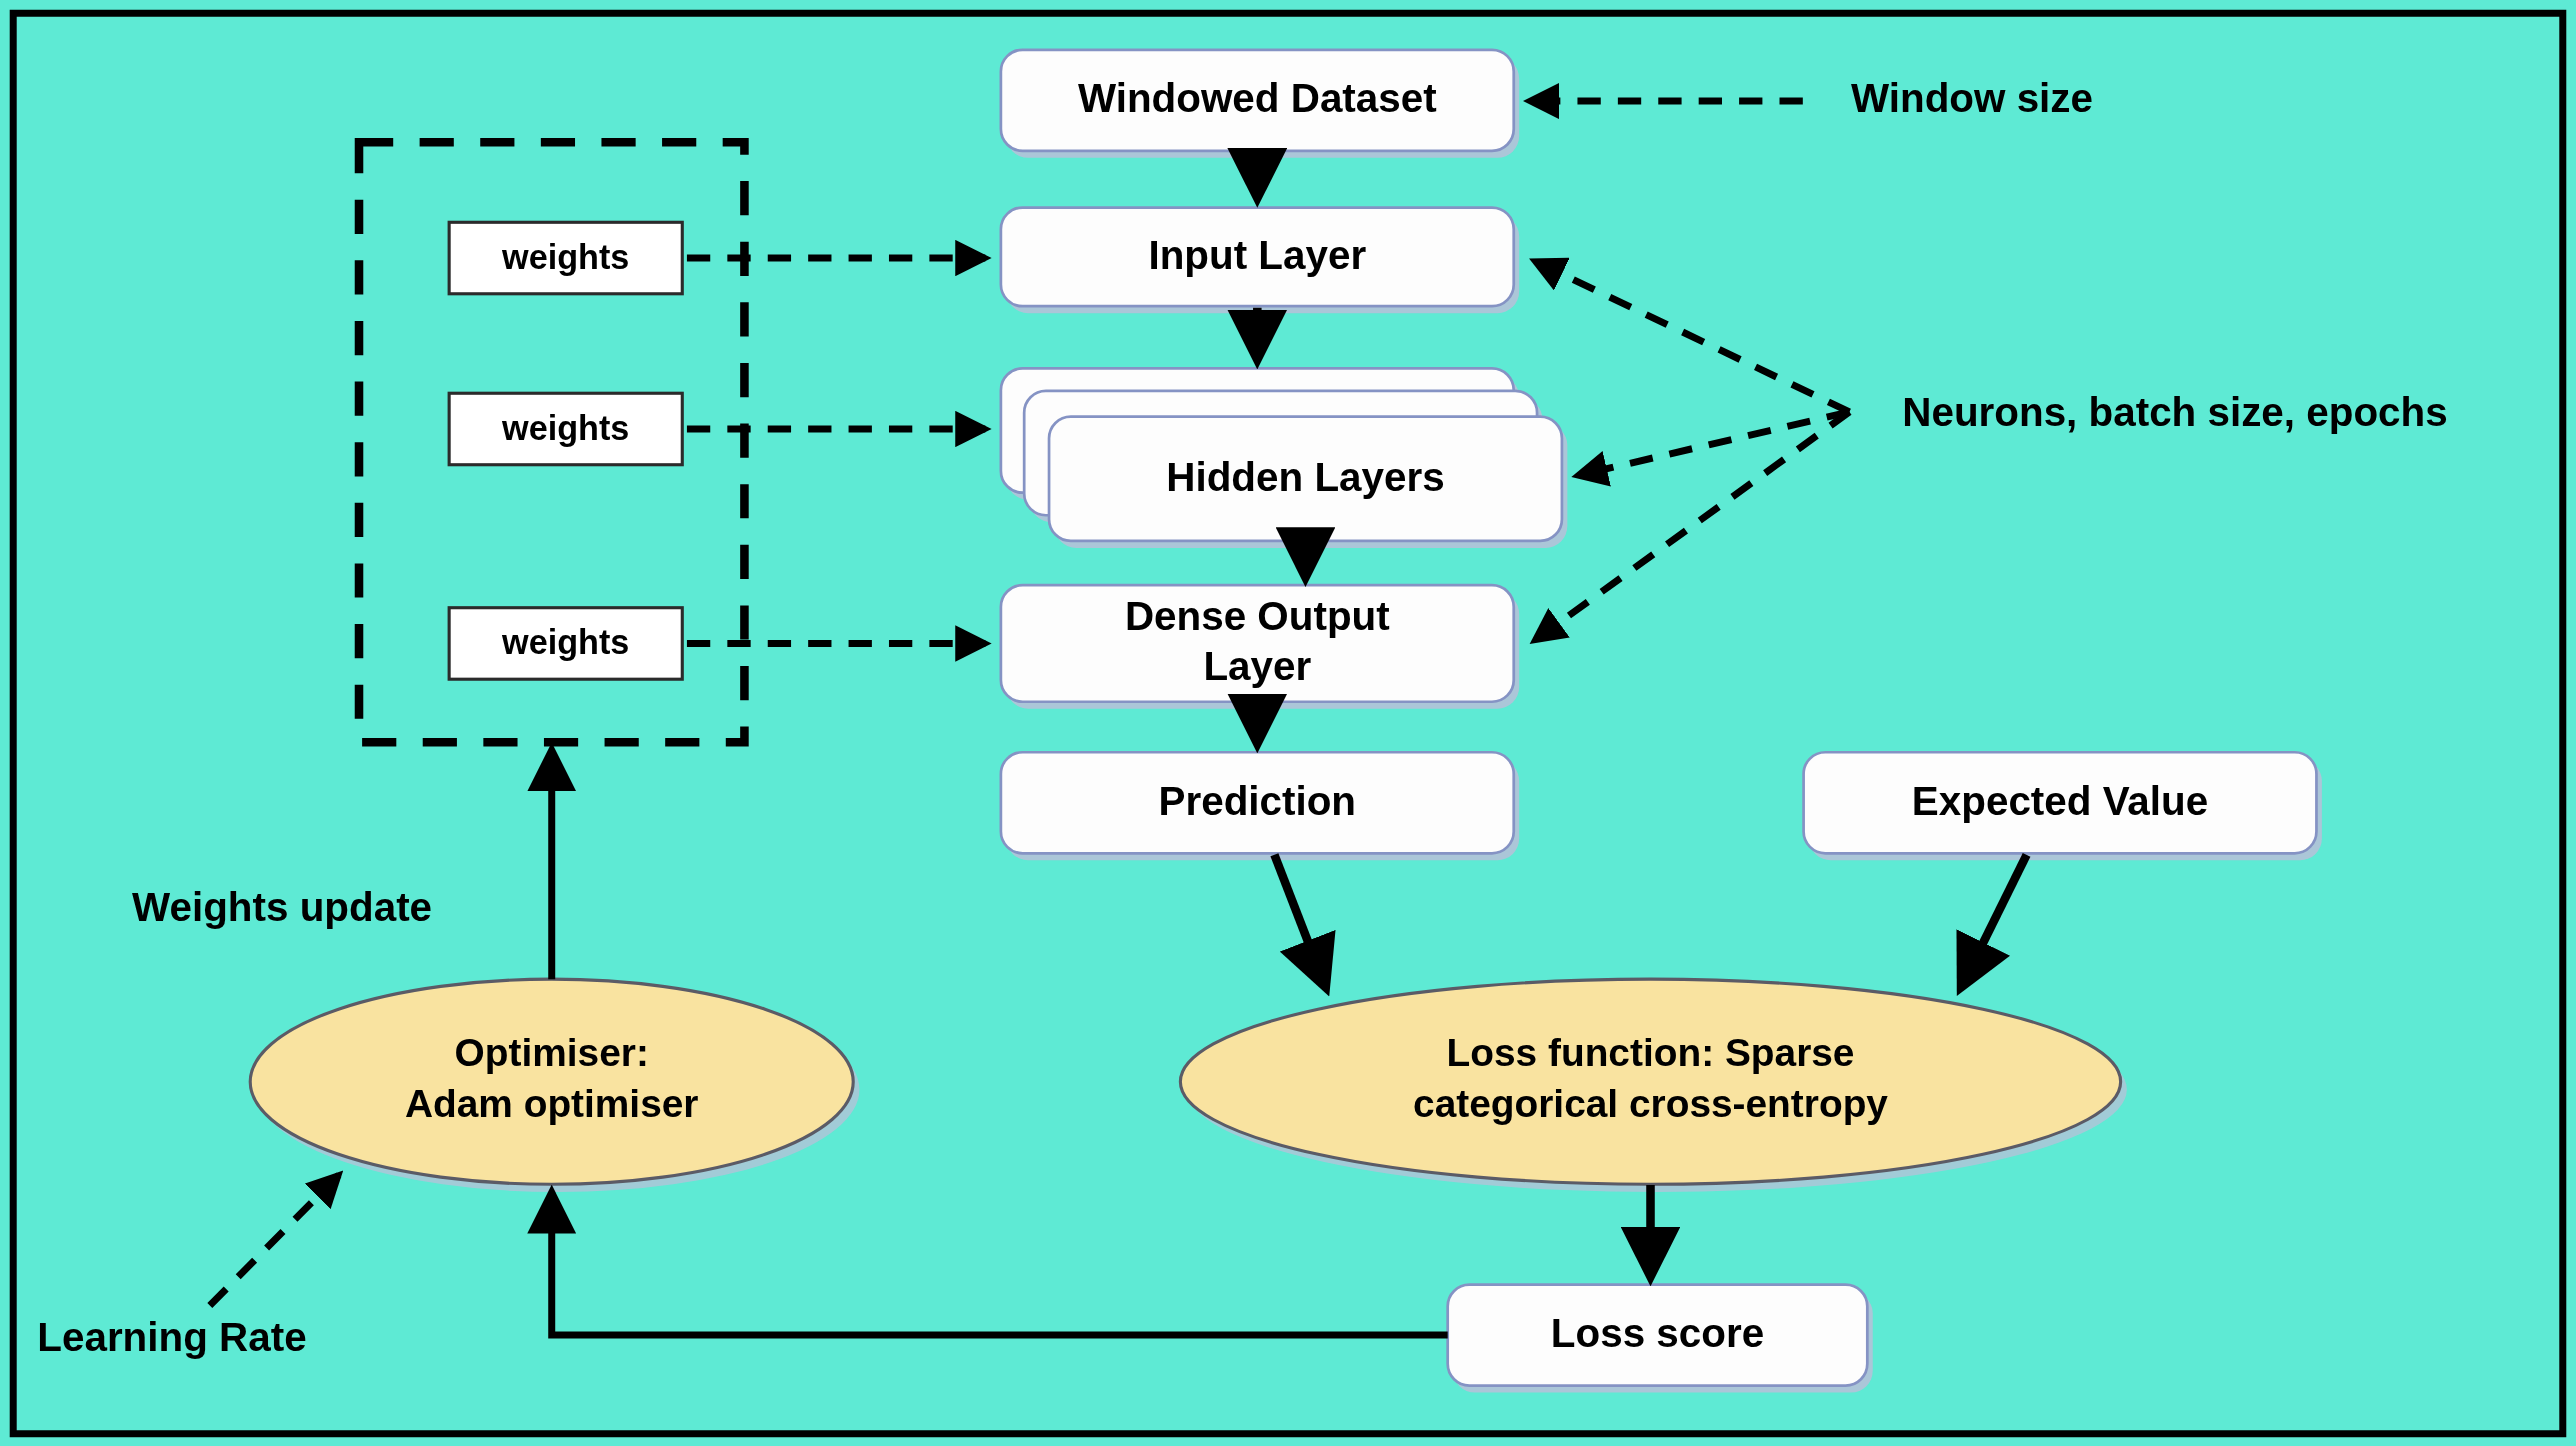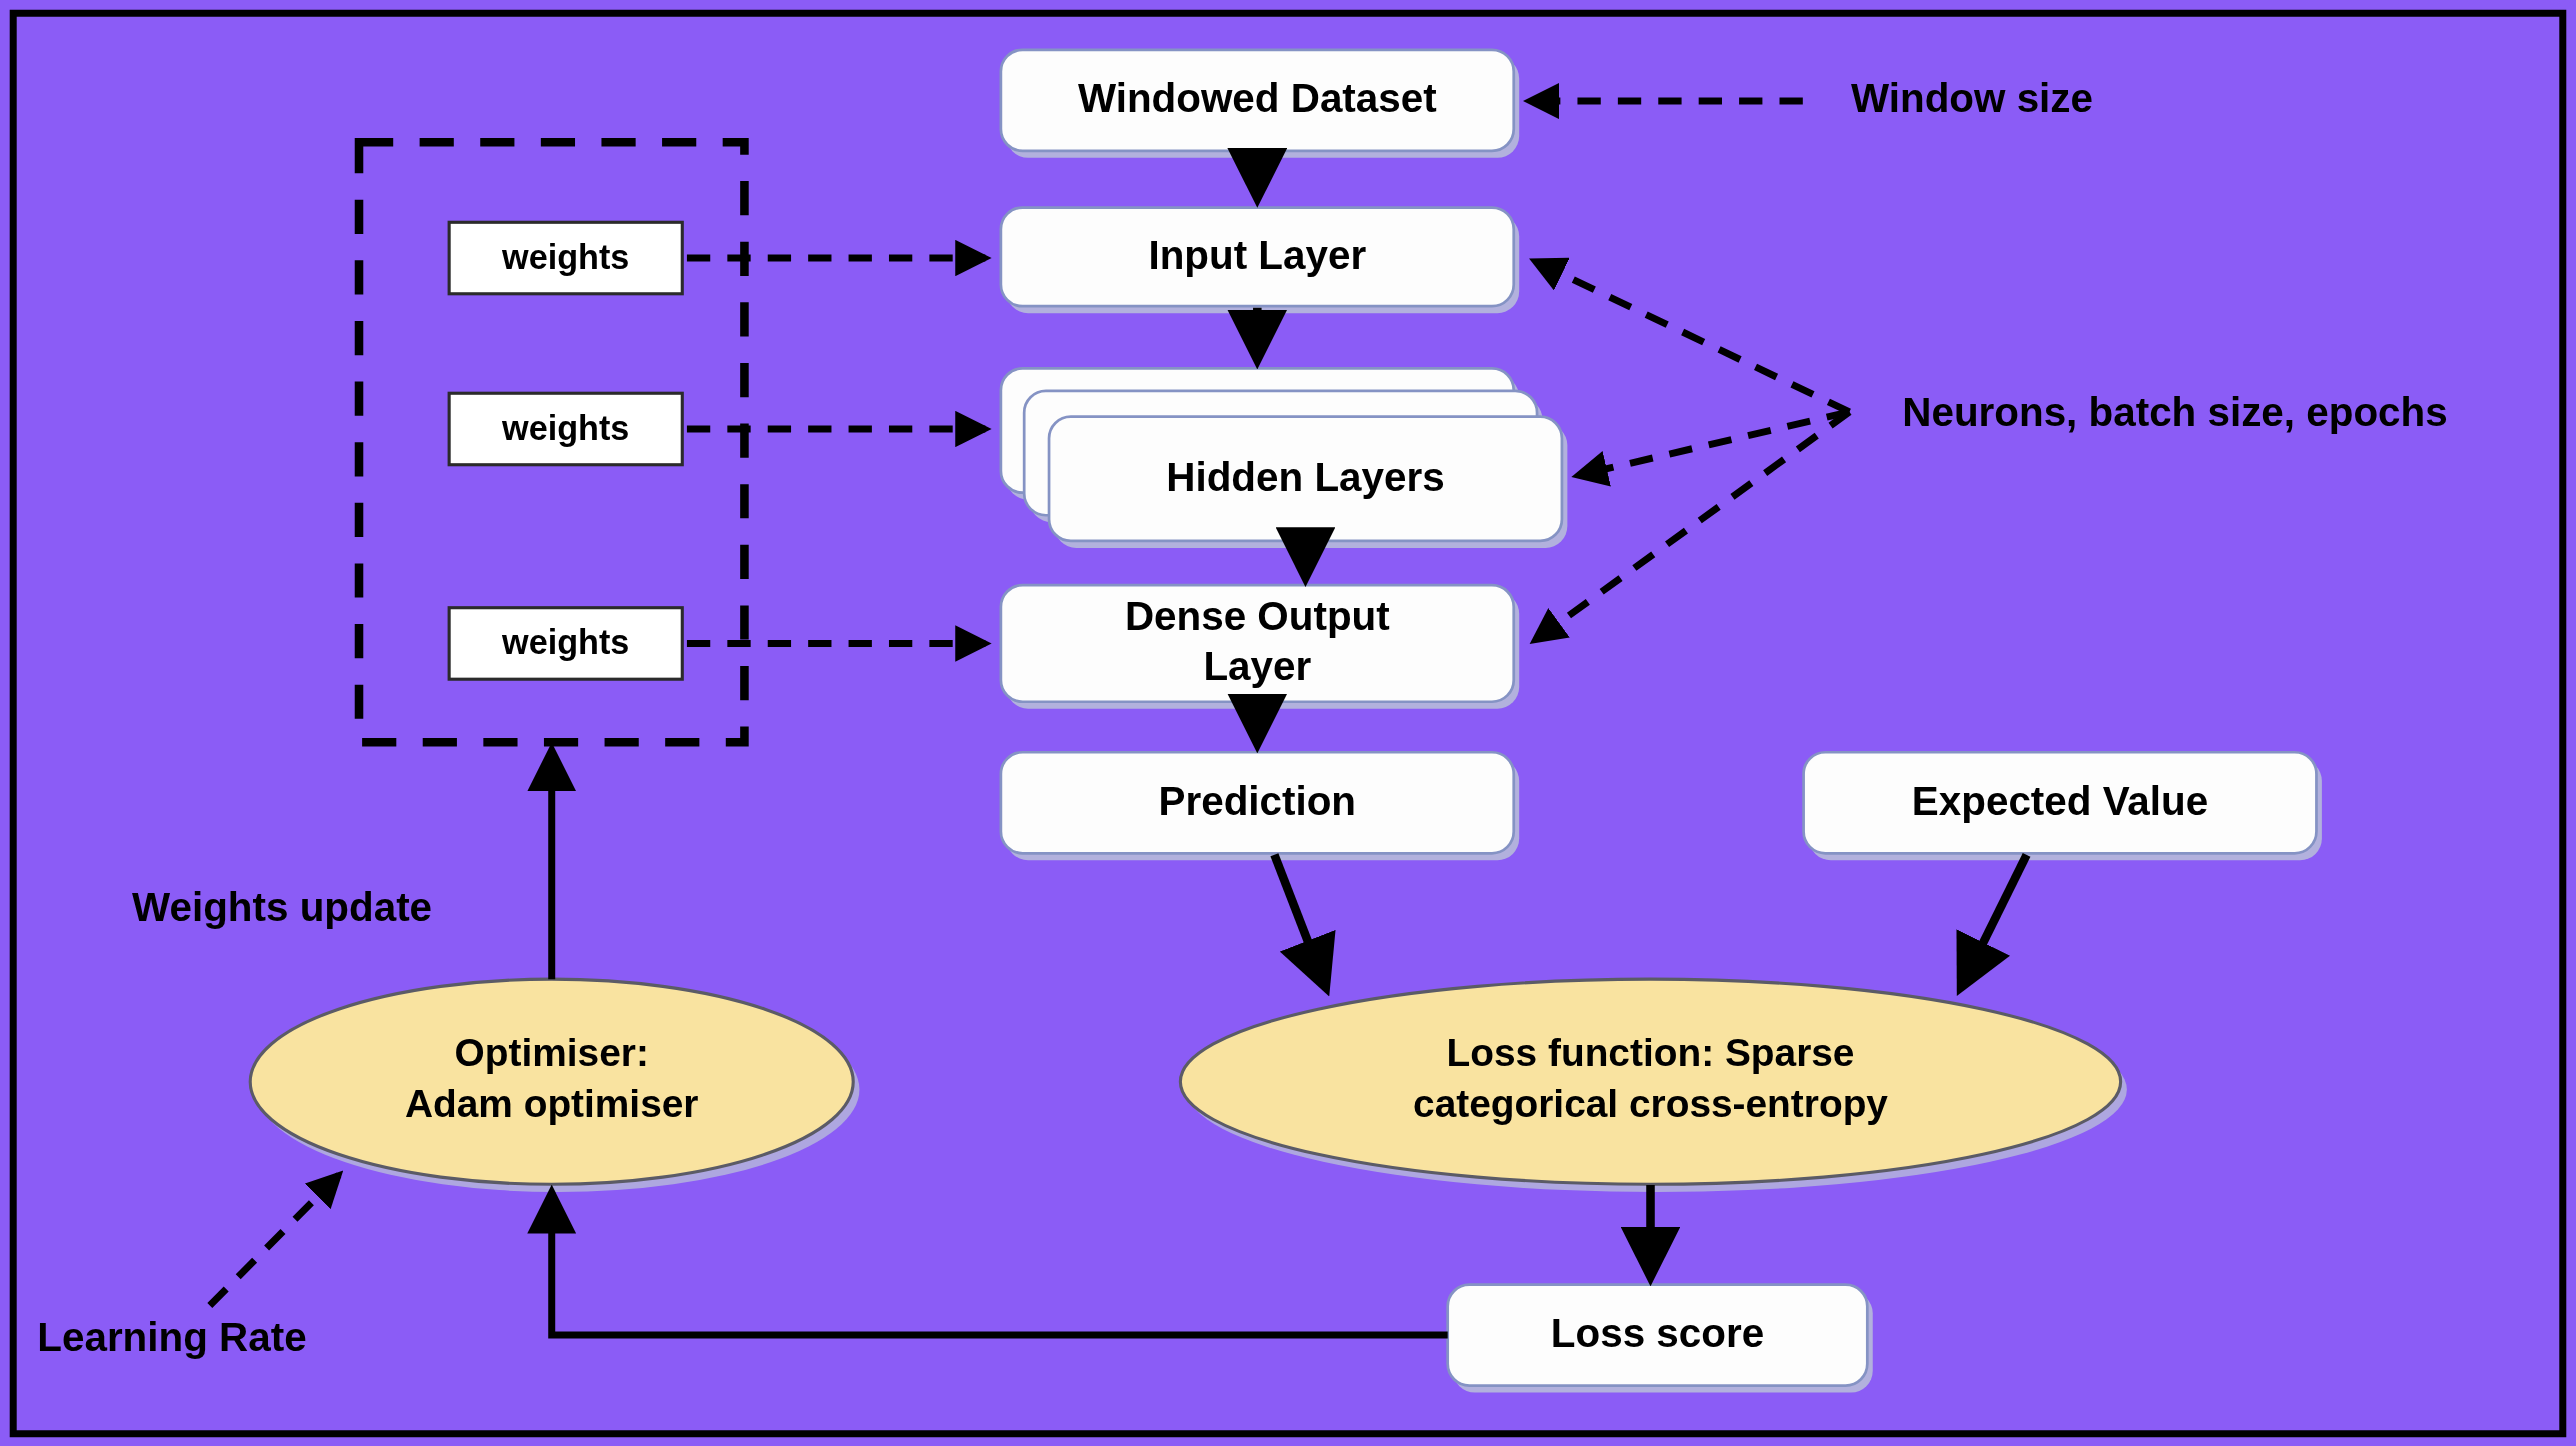--- a/index.html
+++ b/index.html
@@ -1,17 +1,17 @@
 <!DOCTYPE html>
 <html style="font-size:12.4px"><head>
 <meta charset="utf-8">
 <style>
   html,body{margin:0;padding:0;background:#ffffff;}
   body{width:2576px;height:1447px;font-family:"Liberation Sans",sans-serif;}
-  #stage{position:relative;width:2576px;height:1447px;overflow:hidden;background:#8b5cf6;}
+  #stage{position:relative;width:2576px;height:1447px;overflow:hidden;background:#5eead4;}
   #diagram{position:absolute;inset:0;width:2576px;height:1447px;}
   .node-label{font-family:"Liberation Sans",sans-serif;font-weight:bold;fill:#000;text-anchor:middle;dominant-baseline:middle;}
   .lbl-lg{font-size:52px;}
   .lbl-md{font-size:50px;}
   .lbl-sm{font-size:44px;}
   .free-label{font-family:"Liberation Sans",sans-serif;font-weight:bold;fill:#000;font-size:52px;}
   .boxfill{fill:#fdfdfd;stroke:#8593c4;stroke-width:3.5;}
   .boxfill-sh{fill:#b9c0d8;opacity:.85;}
   .wbox{fill:#ffffff;stroke:#2b2b2b;stroke-width:4;}
   .ellipse{fill:#f9e3a0;stroke:#5b5b66;stroke-width:4;}

